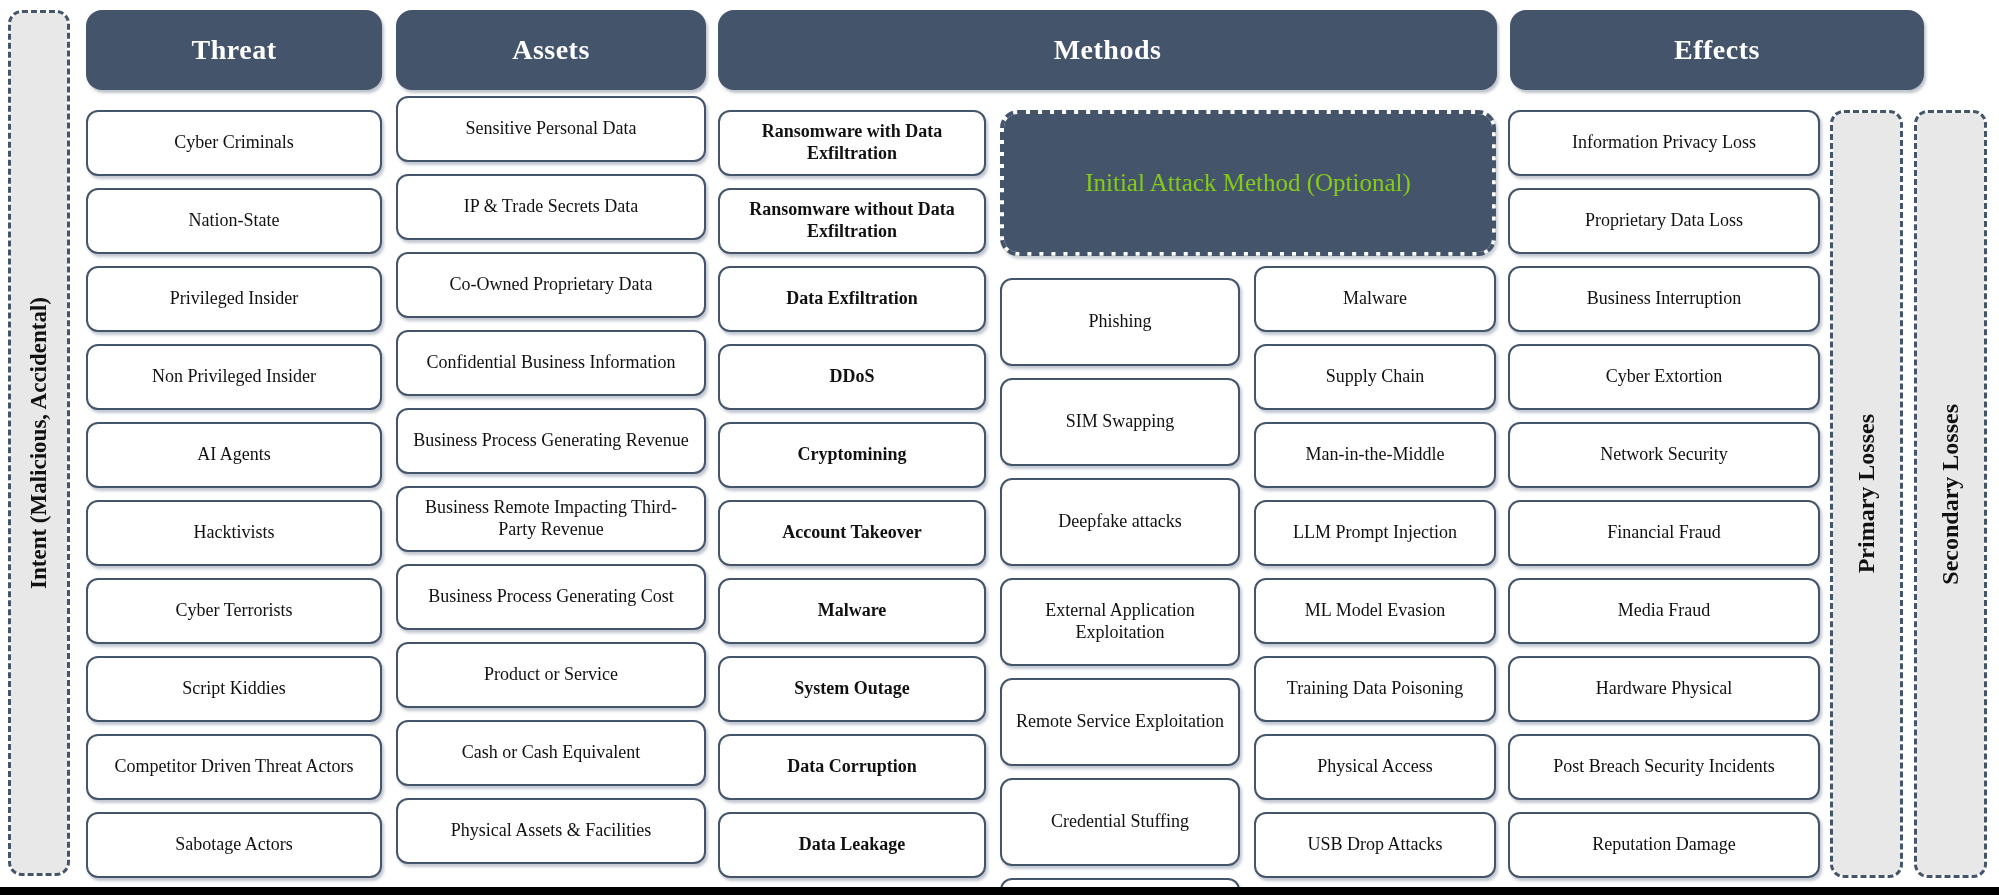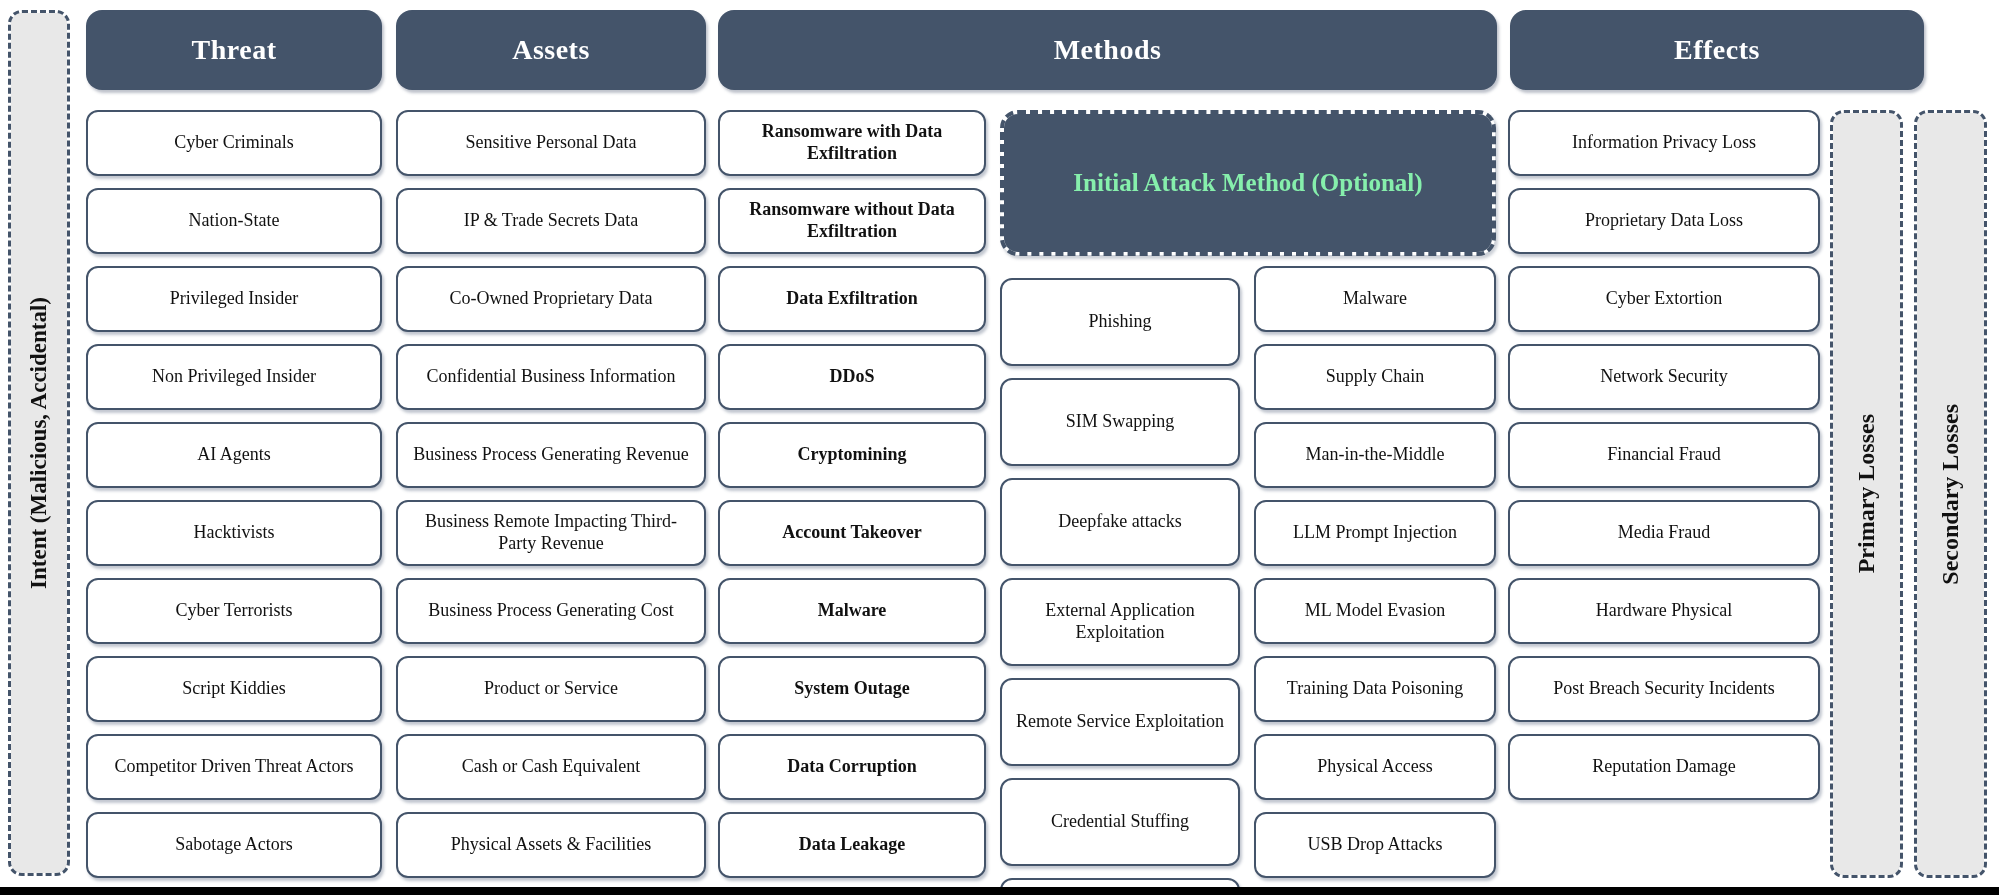--- a/index.html
+++ b/index.html
@@ -29,21 +29,21 @@
   }
   .vtext{
     writing-mode:vertical-rl;transform:rotate(180deg);
     font-weight:bold;color:#111111;white-space:nowrap;
   }
   .intent-label{font-size:23px;}
   .loss-label{font-size:24px;}
   .initial{
     position:absolute;background:#44546A;background-clip:padding-box;
     border:4px dashed #44546A;border-radius:18px;box-sizing:border-box;
-    color:#86efac;font-weight:bold;font-size:25px;
+    color:#84cc16;font-weight:normal;font-size:25px;
     display:flex;align-items:center;justify-content:center;text-align:center;
     box-shadow:2px 3px 3px rgba(110,120,140,.35);
   }
   .bottom-bar{
     position:absolute;left:0;top:887px;width:1999px;height:8px;background:#000000;
   }
 </style>
 </head>
 <body>
 
@@ -94,21 +94,21 @@
 
       <div class="box">
         <span>Competitor Driven Threat Actors</span>
       </div>
 
       <div class="box">
         <span>Sabotage Actors</span>
       </div>
     </div>
 
-  <div class="col" style="left:396px;top:110px;width:310px;height:768px;grid-template-rows:repeat(10,1fr);">
+  <div class="col" style="left:396px;top:96px;width:310px;height:768px;grid-template-rows:repeat(10,1fr);">
 
       <div class="box">
         <span>Sensitive Personal Data</span>
       </div>
 
       <div class="box">
         <span>IP &amp; Trade Secrets Data</span>
       </div>
 
       <div class="box">
@@ -264,20 +264,23 @@
   <div class="col" style="left:1508px;top:110px;width:312px;height:768px;grid-template-rows:repeat(10,1fr);">
 
       <div class="box">
         <span>Information Privacy Loss</span>
       </div>
 
       <div class="box">
         <span>Proprietary Data Loss</span>
       </div>
 
+      <div class="box">
+        <span>Business Interruption</span>
+      </div>
 
       <div class="box">
         <span>Cyber Extortion</span>
       </div>
 
       <div class="box">
         <span>Network Security</span>
       </div>
 
       <div class="box">

